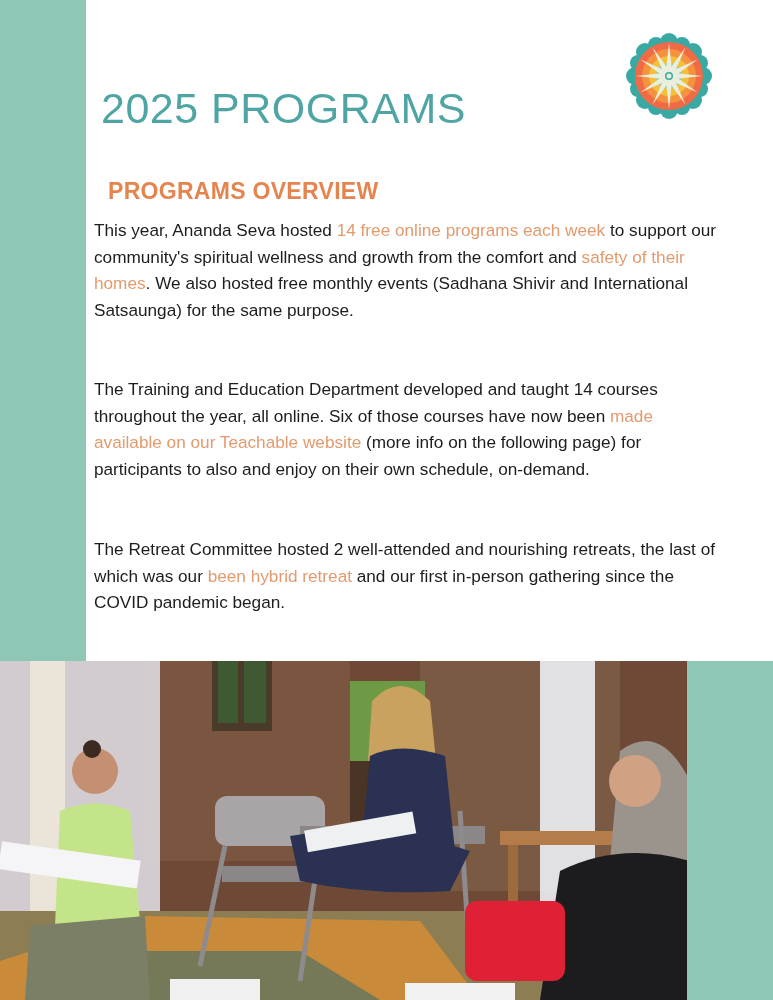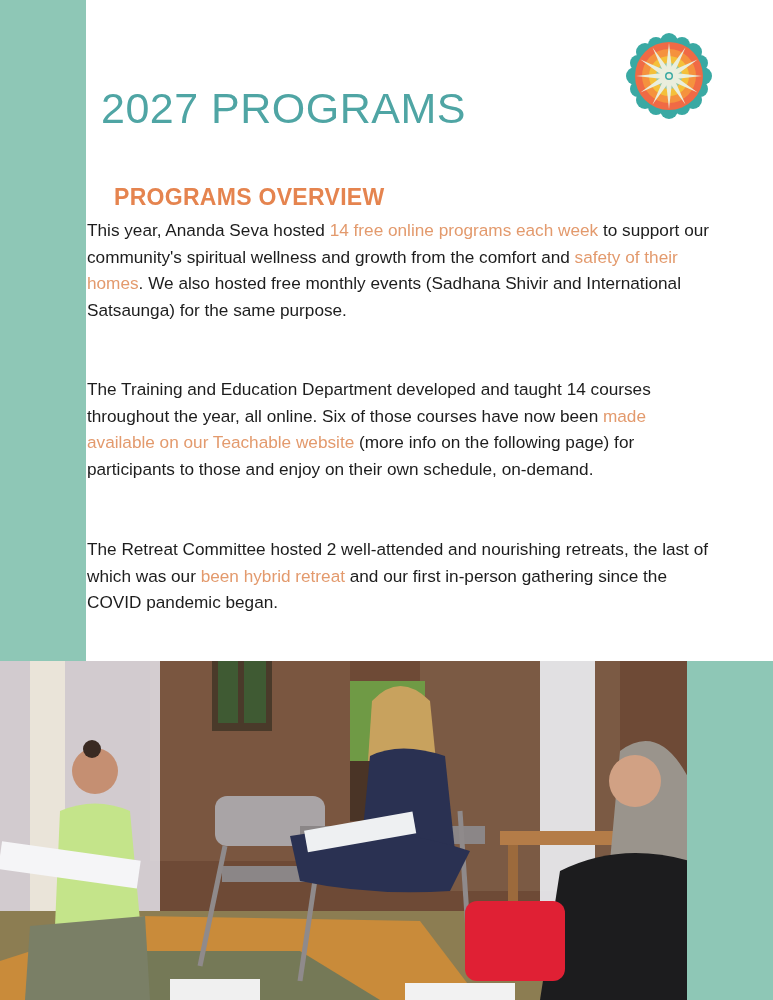--- a/index.html
+++ b/index.html
@@ -1,22 +1,22 @@
 <!DOCTYPE html>
 <html><head>
 <meta charset="utf-8">
 <style>
   html, body { margin: 0; padding: 0; }
   body { width: 773px; height: 1000px; position: relative; overflow: hidden; background: #ffffff; font-family: "Liberation Sans", "DejaVu Sans", sans-serif; }
   .left-bar { position: absolute; left: 0; top: 0; width: 86px; height: 661px; background: #8ec7b6; }
   .right-bar { position: absolute; left: 687px; top: 661px; width: 86px; height: 339px; background: #8ec7b6; }
   .logo { position: absolute; left: 626px; top: 33px; width: 86px; height: 86px; }
   .title { position: absolute; left: 101px; top: 84px; margin: 0; font-size: 43px; font-weight: 400; color: #4fa5a4; letter-spacing: 0.5px; white-space: nowrap; }
-  .subtitle { position: absolute; left: 102px; top: 172px; margin: 12px; font-size: 23px; font-weight: 700; color: #e5844f; letter-spacing: 0.3px; white-space: nowrap; }
-  .body-text { position: absolute; left: 87px; width: 625px; margin: 0; font-size: 17.2px; line-height: 26.7px; color: #1d1d1d; }
+  .subtitle { position: absolute; left: 102px; top: 172px; margin: 6px; font-size: 23px; font-weight: 700; color: #e5844f; letter-spacing: 0.3px; white-space: nowrap; }
+  .body-text { position: absolute; left: 94px; width: 625px; margin: 0; font-size: 17.2px; line-height: 26.7px; color: #1d1d1d; }
   .p1 { top: 217px; }
   .p2 { top: 376px; }
   .p3 { top: 536px; }
   .hl { color: #e39a6d; }
   .photo { position: absolute; left: 0; top: 661px; width: 687px; height: 339px; overflow: hidden; }
   .photo svg { display: block; }
 </style>
 </head>
 <body>
 
@@ -62,29 +62,29 @@
         <path d="M0,-33 L3,-6 L0,0 L-3,-6 Z" transform="rotate(270)"></path>
         <path d="M0,-33 L3,-6 L0,0 L-3,-6 Z" transform="rotate(300)"></path>
         <path d="M0,-33 L3,-6 L0,0 L-3,-6 Z" transform="rotate(330)"></path>
       </g>
       <circle r="4" fill="#3aa9a3"></circle>
       <circle r="2.5" fill="#eaeedd"></circle>
     </g>
   </svg>
 </div>
 
-<h1 class="title">2027 PROGRAMS</h1>
+<h1 class="title">2025 PROGRAMS</h1>
 <h2 class="subtitle">PROGRAMS OVERVIEW</h2>
 
 <p class="body-text p1">
   <span>This year, Ananda Seva hosted </span><span class="hl">14 free online programs each week</span><span> to support our community's spiritual wellness and growth from the comfort and </span><span class="hl">safety of their homes</span><span>. We also hosted free monthly events (Sadhana Shivir and International Satsaunga) for the same purpose.</span>
 </p>
 
 <p class="body-text p2">
-  <span>The Training and Education Department developed and taught 14 courses throughout the year, all online. Six of those courses have now been </span><span class="hl">made available on our Teachable website</span><span> (more info on the following page) for participants to those and enjoy on their own schedule, on-demand.</span>
+  <span>The Training and Education Department developed and taught 14 courses throughout the year, all online. Six of those courses have now been </span><span class="hl">made available on our Teachable website</span><span> (more info on the following page) for participants to also and enjoy on their own schedule, on-demand.</span>
 </p>
 
 <p class="body-text p3">
   <span>The Retreat Committee hosted 2 well-attended and nourishing retreats, the last of which was our </span><span class="hl">been hybrid retreat</span><span> and our first in-person gathering since the COVID pandemic began.</span>
 </p>
 
 <div class="photo" title="Three women seated in an open-air tent reading from papers during a retreat">
   <svg width="687" height="339" viewBox="0 0 687 339">
 
     <rect x="0" y="0" width="687" height="339" fill="#6e4a36"></rect>

